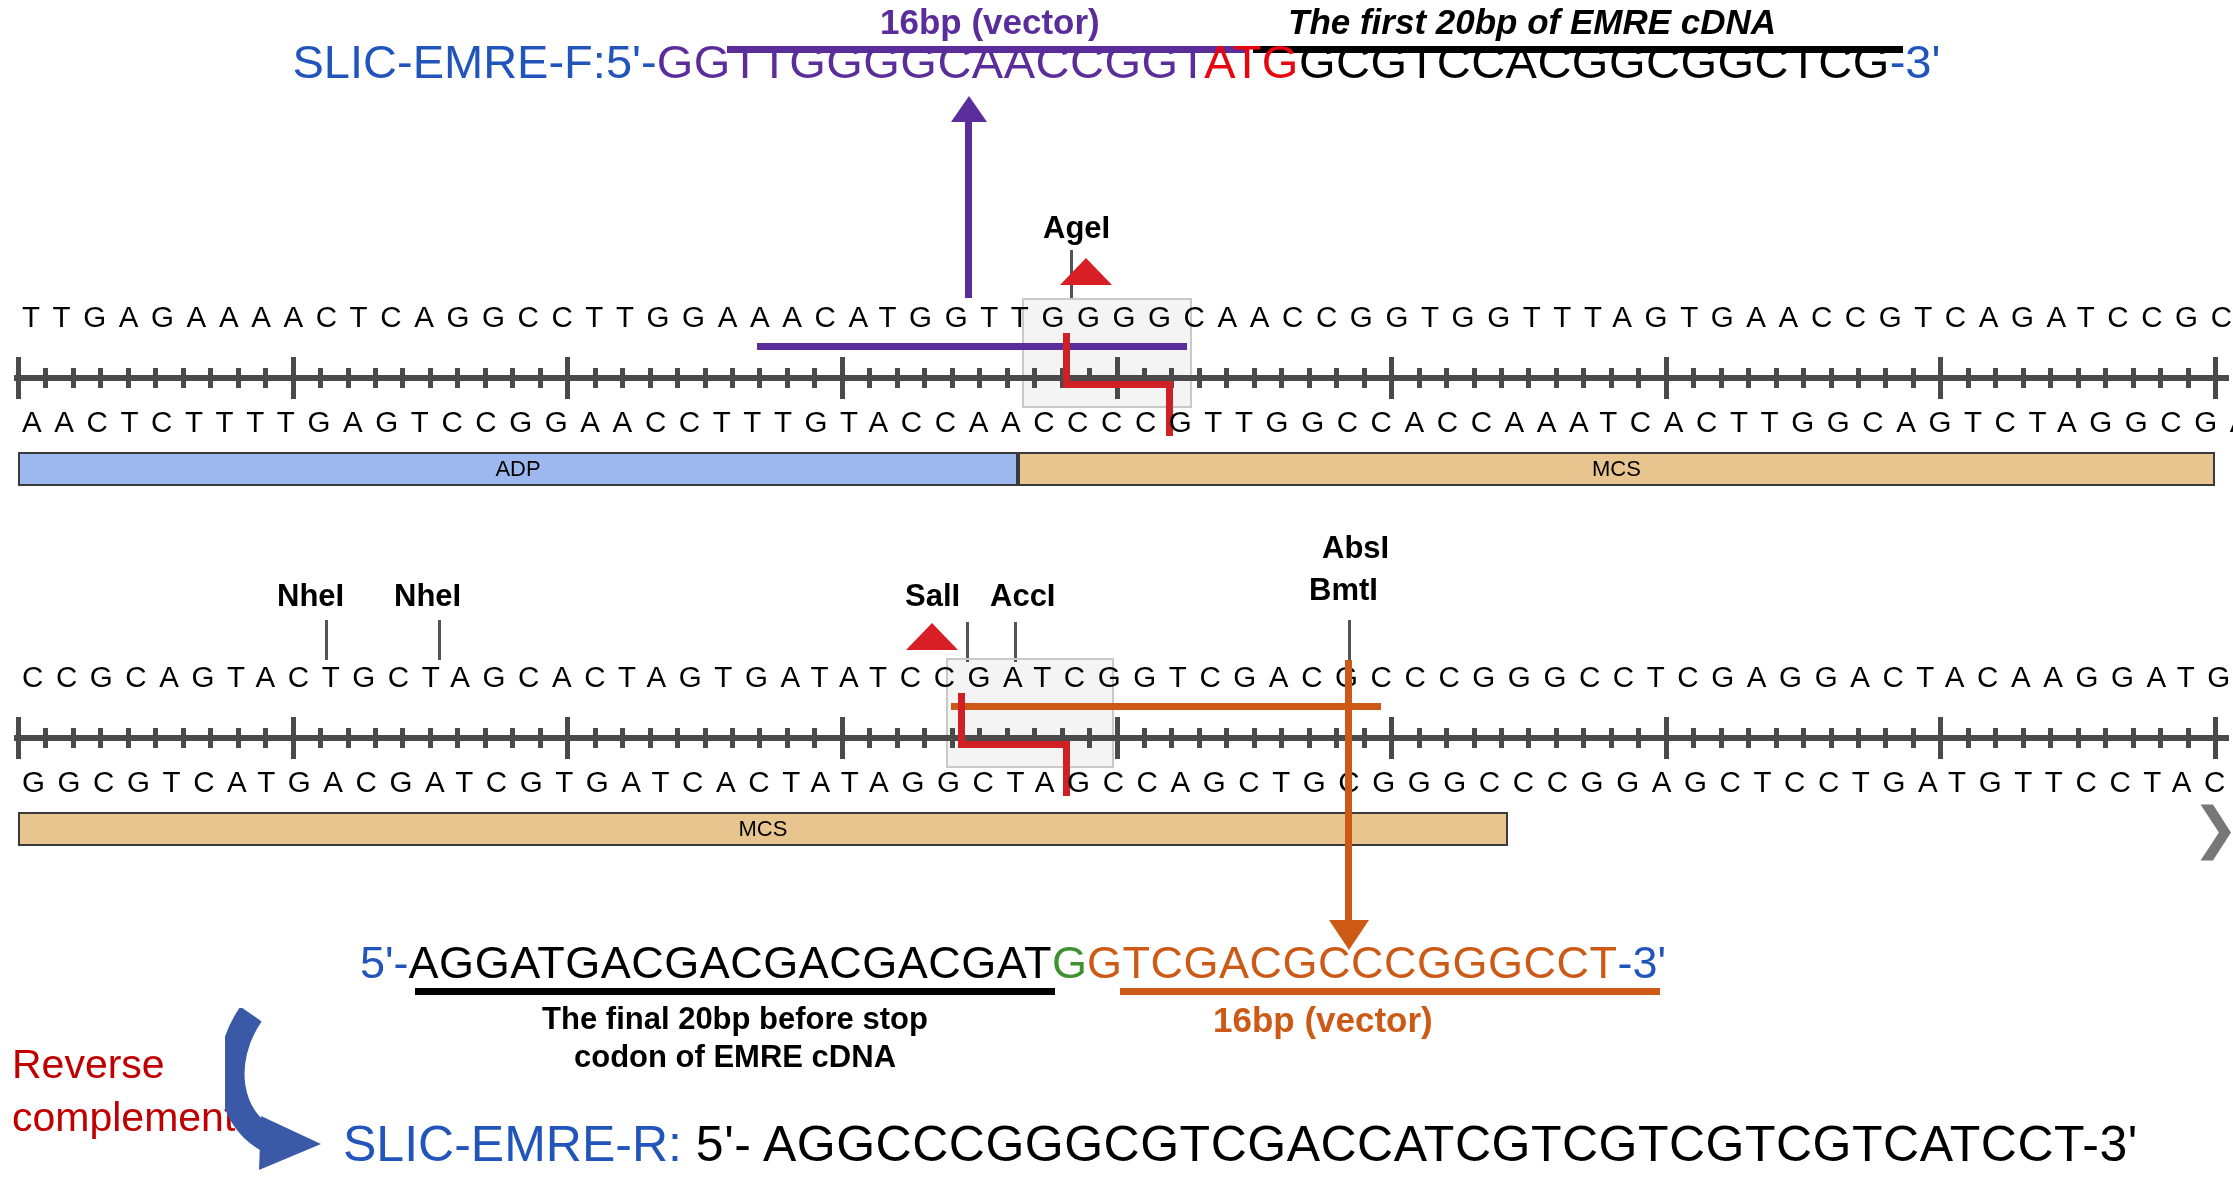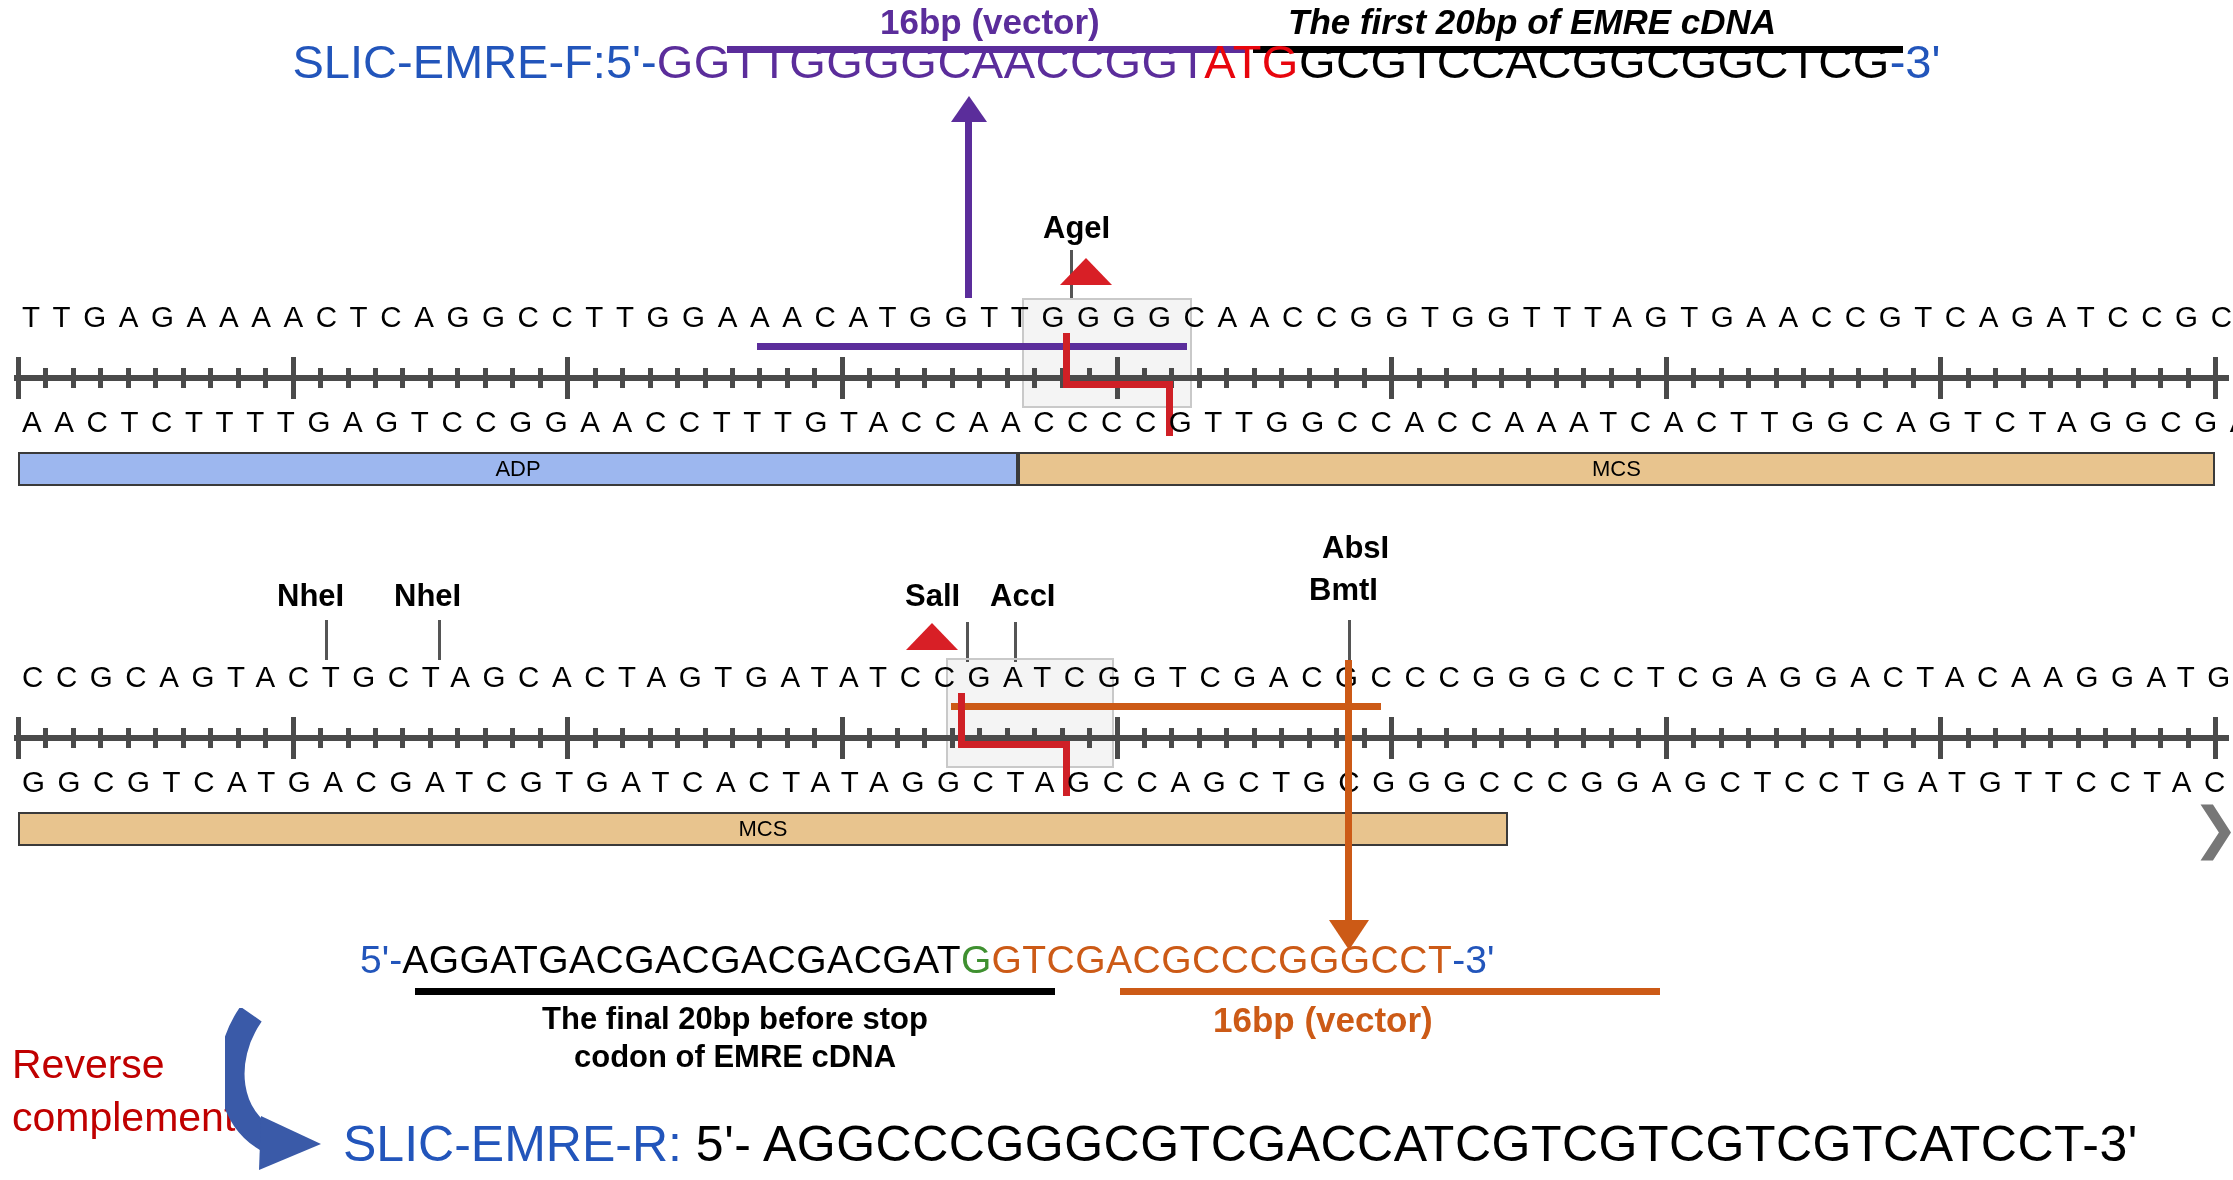--- a/index.html
+++ b/index.html
@@ -110,21 +110,21 @@
     border-top: 30px solid #cc5a16;
   }
 
   .chevron {
     position: absolute;
     font-size: 56px; color: #777; line-height: 1;
     font-family: "Liberation Sans", sans-serif;
   }
 
   
-  .bot-seq { font-size: 39px; white-space: nowrap; line-height: 1; }
+  .bot-seq { font-size: 45px; white-space: nowrap; line-height: 1; }
   .bot-cap {
     position: absolute; font-size: 31px; font-weight: bold; color: #000;
     text-align: center; line-height: 1.22; white-space: pre-line;
   }
   .rev-label {
     position: absolute; color: #c00000; font-size: 41px; line-height: 1.3;
     white-space: pre-line;
   }
   .final-line { position: absolute; font-size: 50px; white-space: nowrap; }
 </style>

